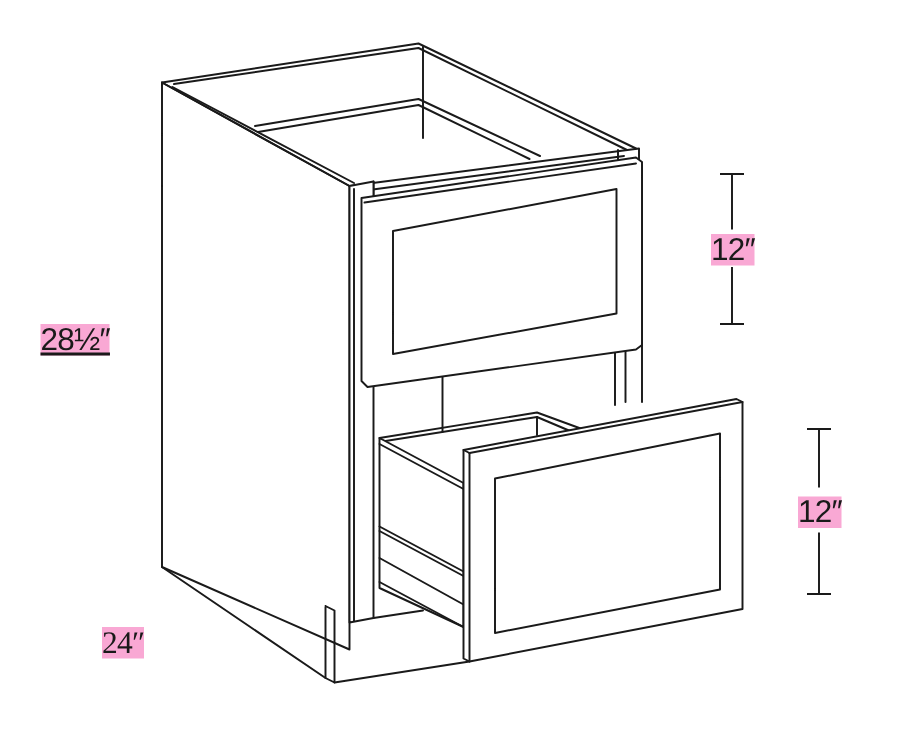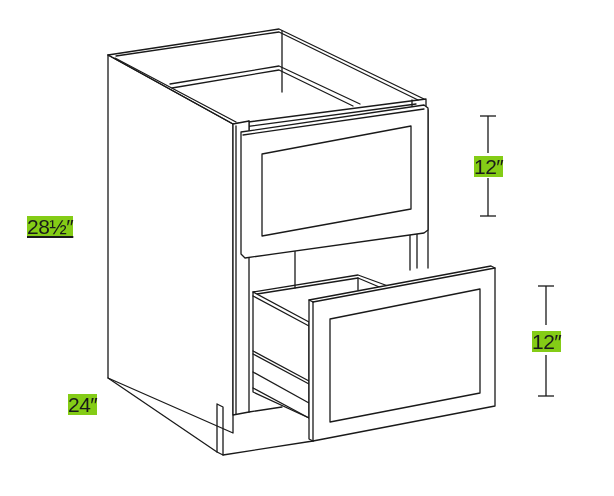--- a/index.html
+++ b/index.html
@@ -1,18 +1,18 @@
 <!DOCTYPE html>
 <html><head>
 <meta charset="utf-8">
 <style>
   html, body { margin: 0; padding: 0; background: #ffffff; }
   body { width: 614px; height: 496px; position: relative; overflow: hidden; font-family: "Liberation Sans", sans-serif; }
   #stage { position: absolute; left: 0; top: 0; width: 614px; height: 496px; }
-  .dim-label { position: absolute; font-family: "Liberation Sans", sans-serif; font-size: 21px; color: #1a1a1a; font-weight: 300; letter-spacing: -0.5px; background: #84cc16; line-height: 1; }
+  .dim-label { position: absolute; font-family: "Liberation Sans", sans-serif; font-size: 21px; color: #1a1a1a; font-weight: 300; letter-spacing: -0.5px; background: #f9a8d4; line-height: 1; }
   svg .ln { stroke: #1a1a1a; stroke-width: 1.3; fill: none; stroke-linejoin: round; stroke-linecap: round; }
   svg .fill { fill: #ffffff; }
   svg .dim { stroke: #1a1a1a; stroke-width: 1.3; fill: none; }
 </style>
 </head>
 <body>
 
 <div id="stage">
 <svg width="614" height="496" viewBox="0 0 614 496" xmlns="http://www.w3.org/2000/svg">
 
@@ -91,16 +91,16 @@
   </g>
   <g>
     <line class="dim" x1="538" y1="286" x2="554" y2="286"></line>
     <line class="dim" x1="546" y1="286" x2="546" y2="325"></line>
     <line class="dim" x1="546" y1="355" x2="546" y2="396"></line>
     <line class="dim" x1="538" y1="396" x2="554" y2="396"></line>
   </g>
 </svg>
 
 <div class="dim-label" style="left:27px; top:216px;text-decoration:underline;">28½″</div>
-<div class="dim-label" style="left:68px; top:394px;">24″</div>
+<div class="dim-label" style="left:68px; top:418px;font-family:Liberation Serif, serif;">24″</div>
 <div class="dim-label" style="left:474px; top:156px;">12″</div>
 <div class="dim-label" style="left:532px; top:331px;">12″</div>
 </div>
 
 </body></html>

